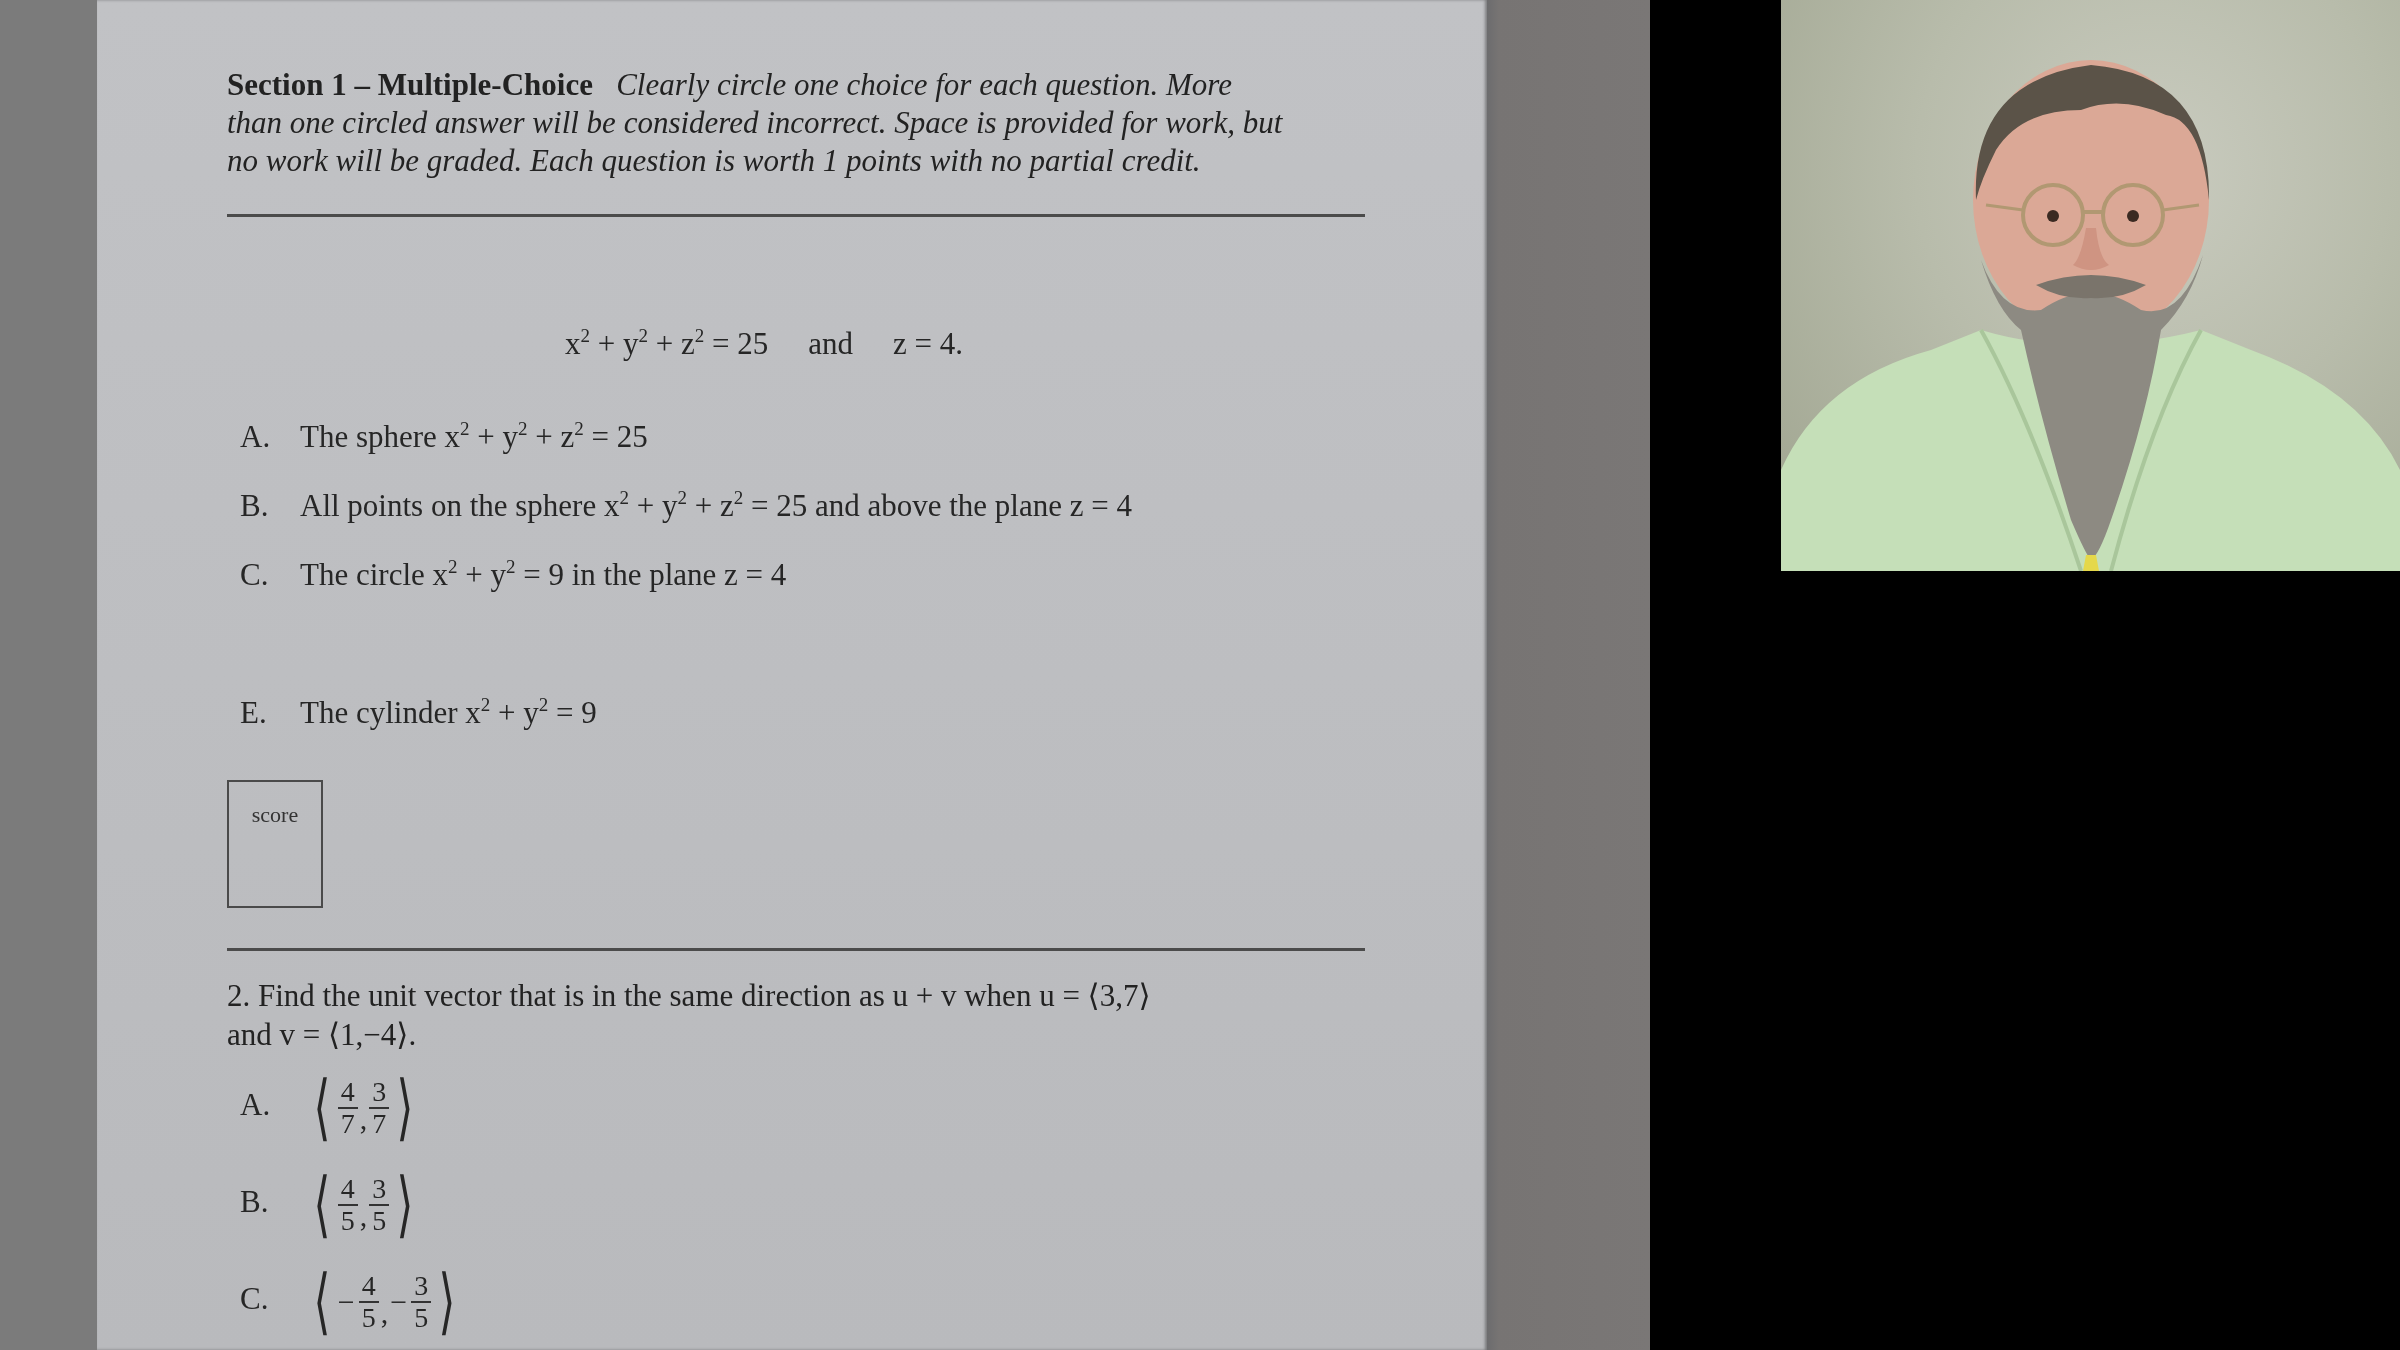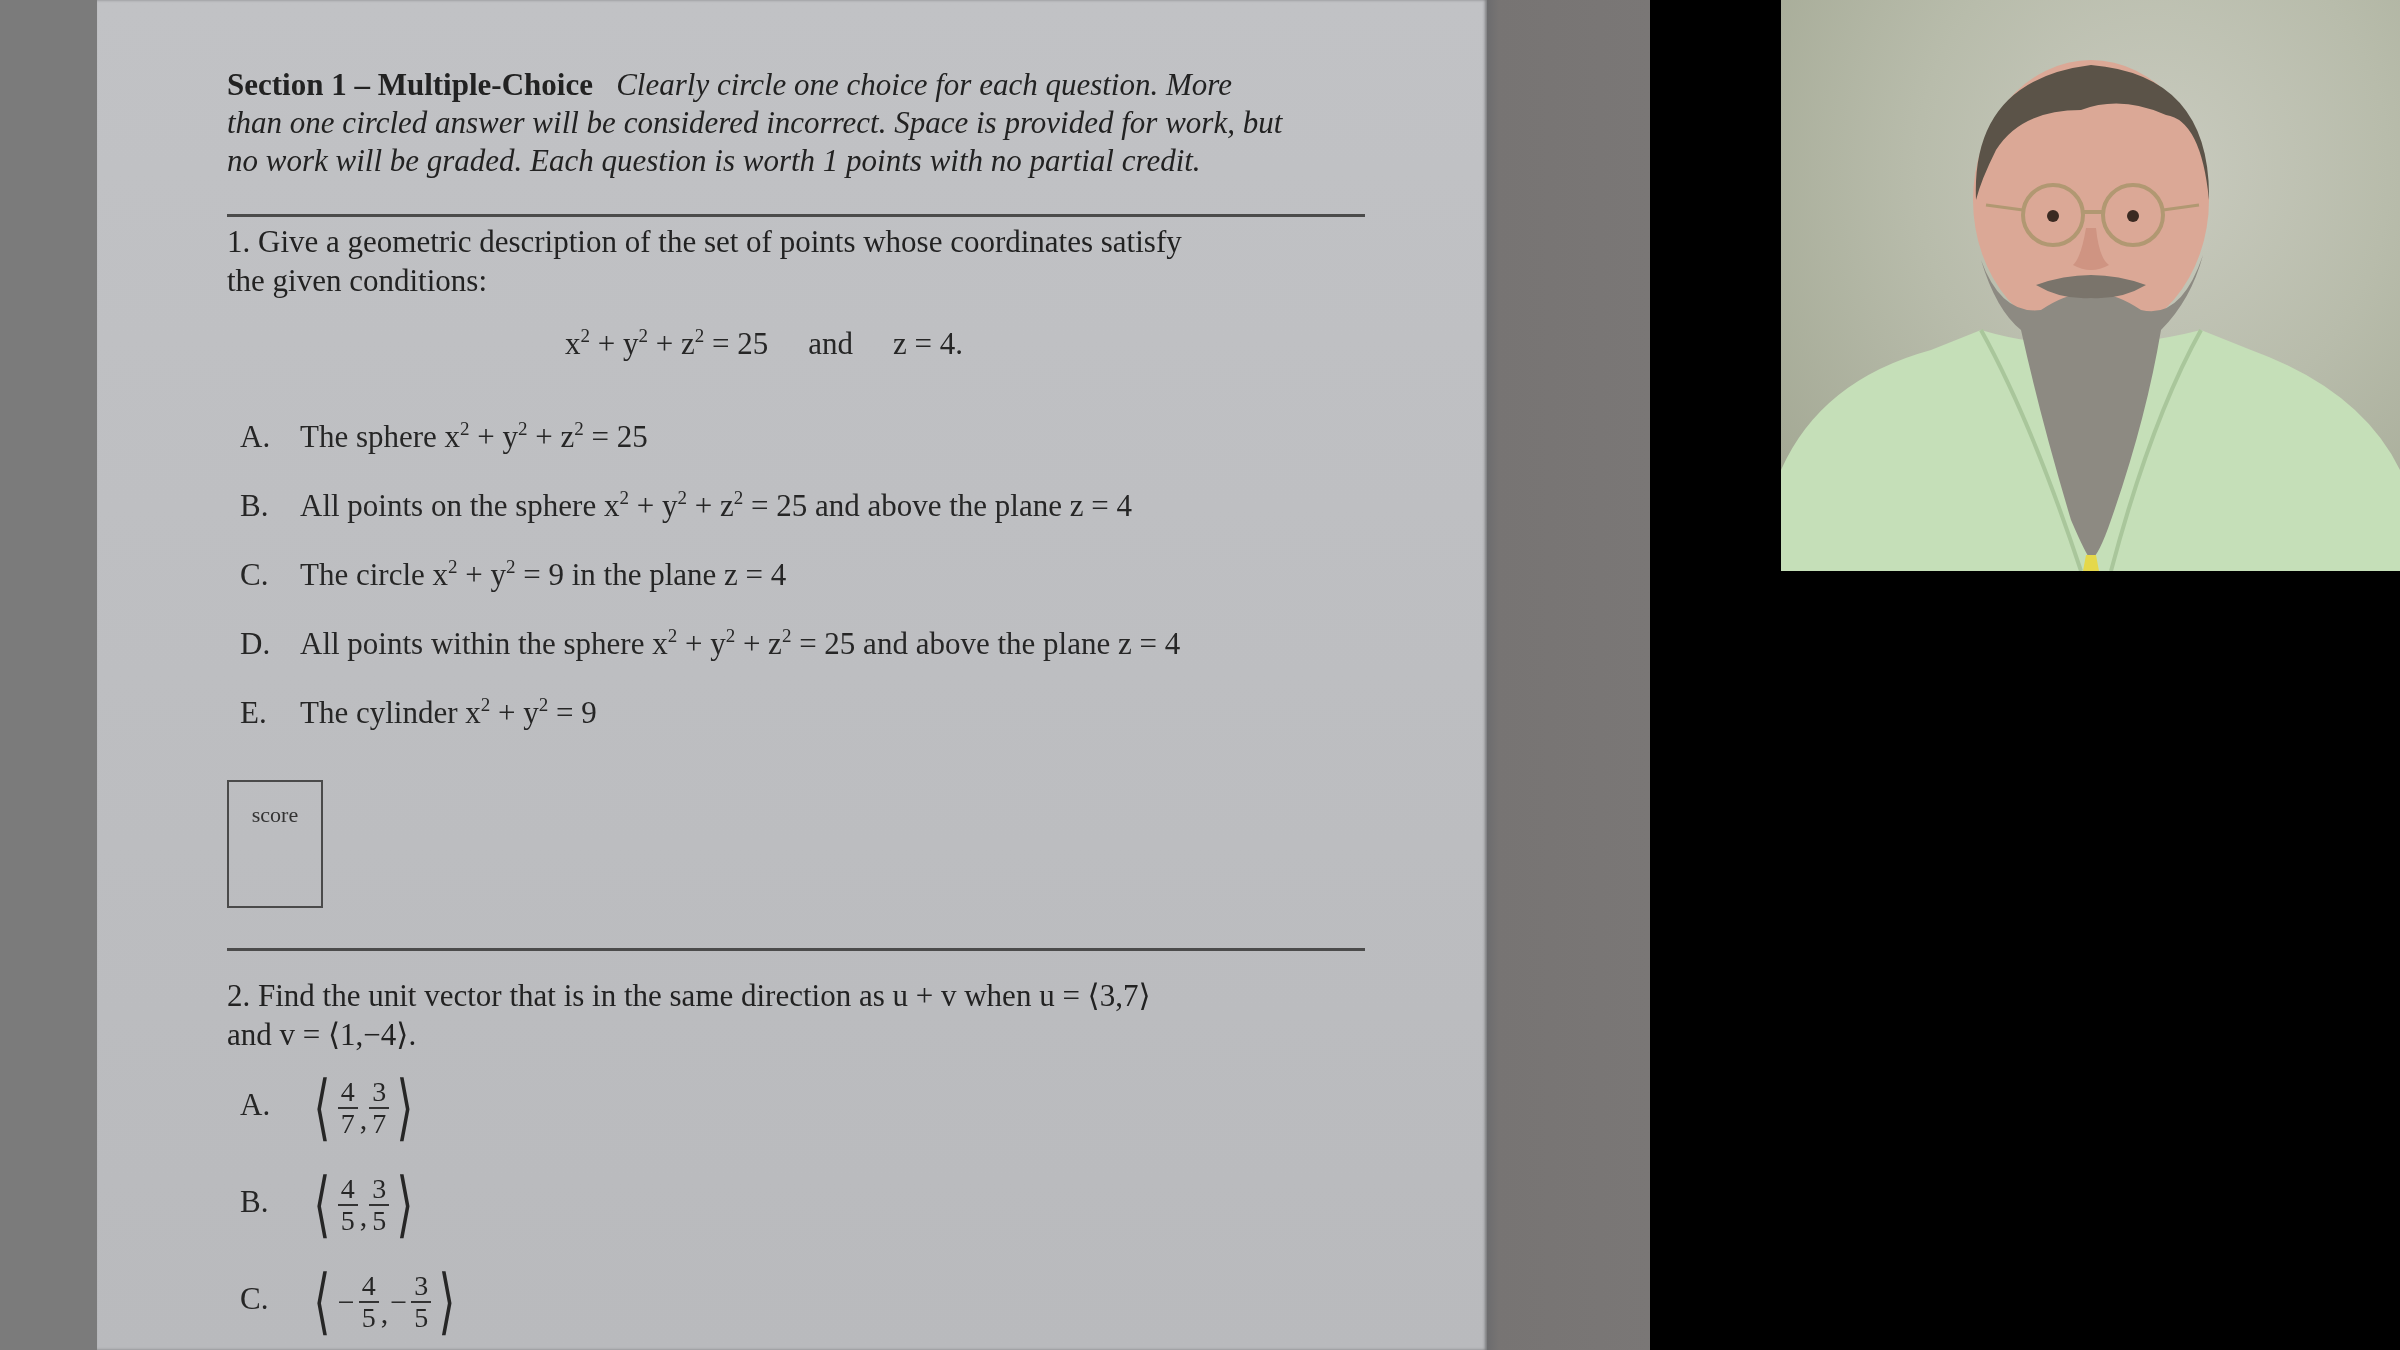--- a/index.html
+++ b/index.html
@@ -79,41 +79,33 @@
 
     <div class="ink section-head">
       <b>Section 1 – Multiple-Choice</b>&nbsp;&nbsp;
       <i>Clearly circle one choice for each question. More</i><br>
       <i>than one circled answer will be considered incorrect. Space is provided for work, but</i><br>
       <i>no work will be graded. Each question is worth 1 points with no partial credit.</i>
     </div>
 
     <div class="rule" style="top:214px"></div>
 
-    <div class="ink q-text" style="top:222px">
-      <span>1.</span>
-      <span>Give a geometric description of the set of points whose coordinates satisfy</span><br>
-      <span>the given conditions:</span>
-    </div>
 
     <div class="display-eq">
       x<sup>2</sup> + y<sup>2</sup> + z<sup>2</sup> = 25<span class="gap"></span><span>and</span><span class="gap"></span>z = 4.
     </div>
 
     <div class="opt" style="top:418px">
       <span class="letter">A.</span>The sphere x<sup>2</sup> + y<sup>2</sup> + z<sup>2</sup> = 25
     </div>
     <div class="opt" style="top:487px">
       <span class="letter">B.</span>All points on the sphere x<sup>2</sup> + y<sup>2</sup> + z<sup>2</sup> = 25 and above the plane z = 4
     </div>
     <div class="opt" style="top:556px">
       <span class="letter">C.</span>The circle x<sup>2</sup> + y<sup>2</sup> = 9 in the plane z = 4
-    </div>
-    <div class="opt" style="top:625px">
-      <span class="letter">D.</span>All points within the sphere x<sup>2</sup> + y<sup>2</sup> + z<sup>2</sup> = 25 and above the plane z = 4
     </div>
     <div class="opt" style="top:694px">
       <span class="letter">E.</span>The cylinder x<sup>2</sup> + y<sup>2</sup> = 9
     </div>
 
     <div class="score-box">
       <span>score</span>
     </div>
 
     <div class="ghost" style="left:180px; top:880px;">&nbsp;</div>

